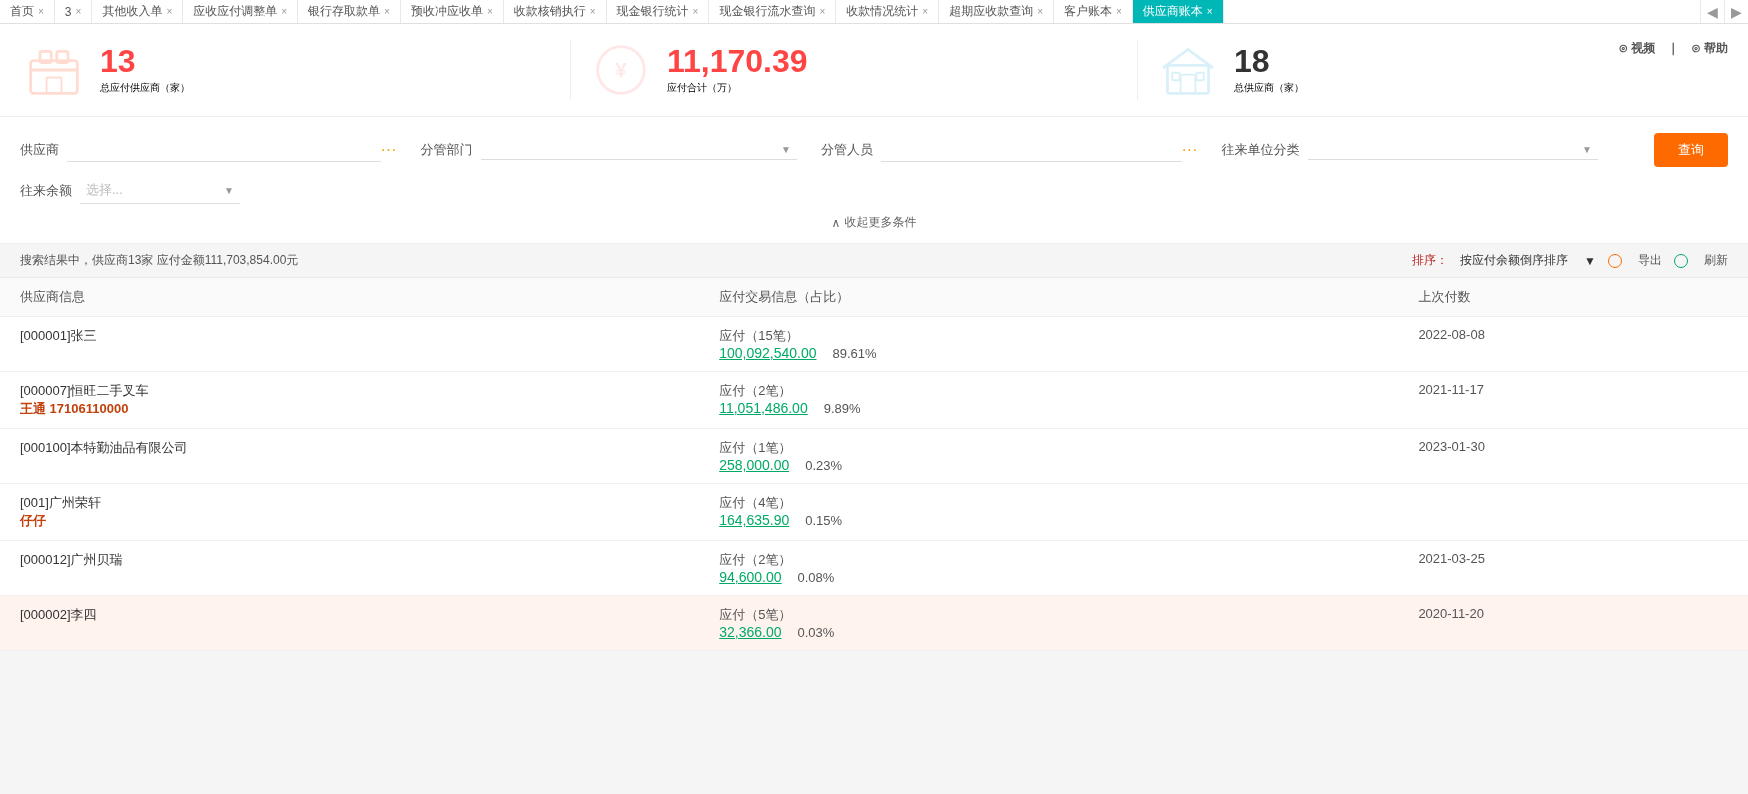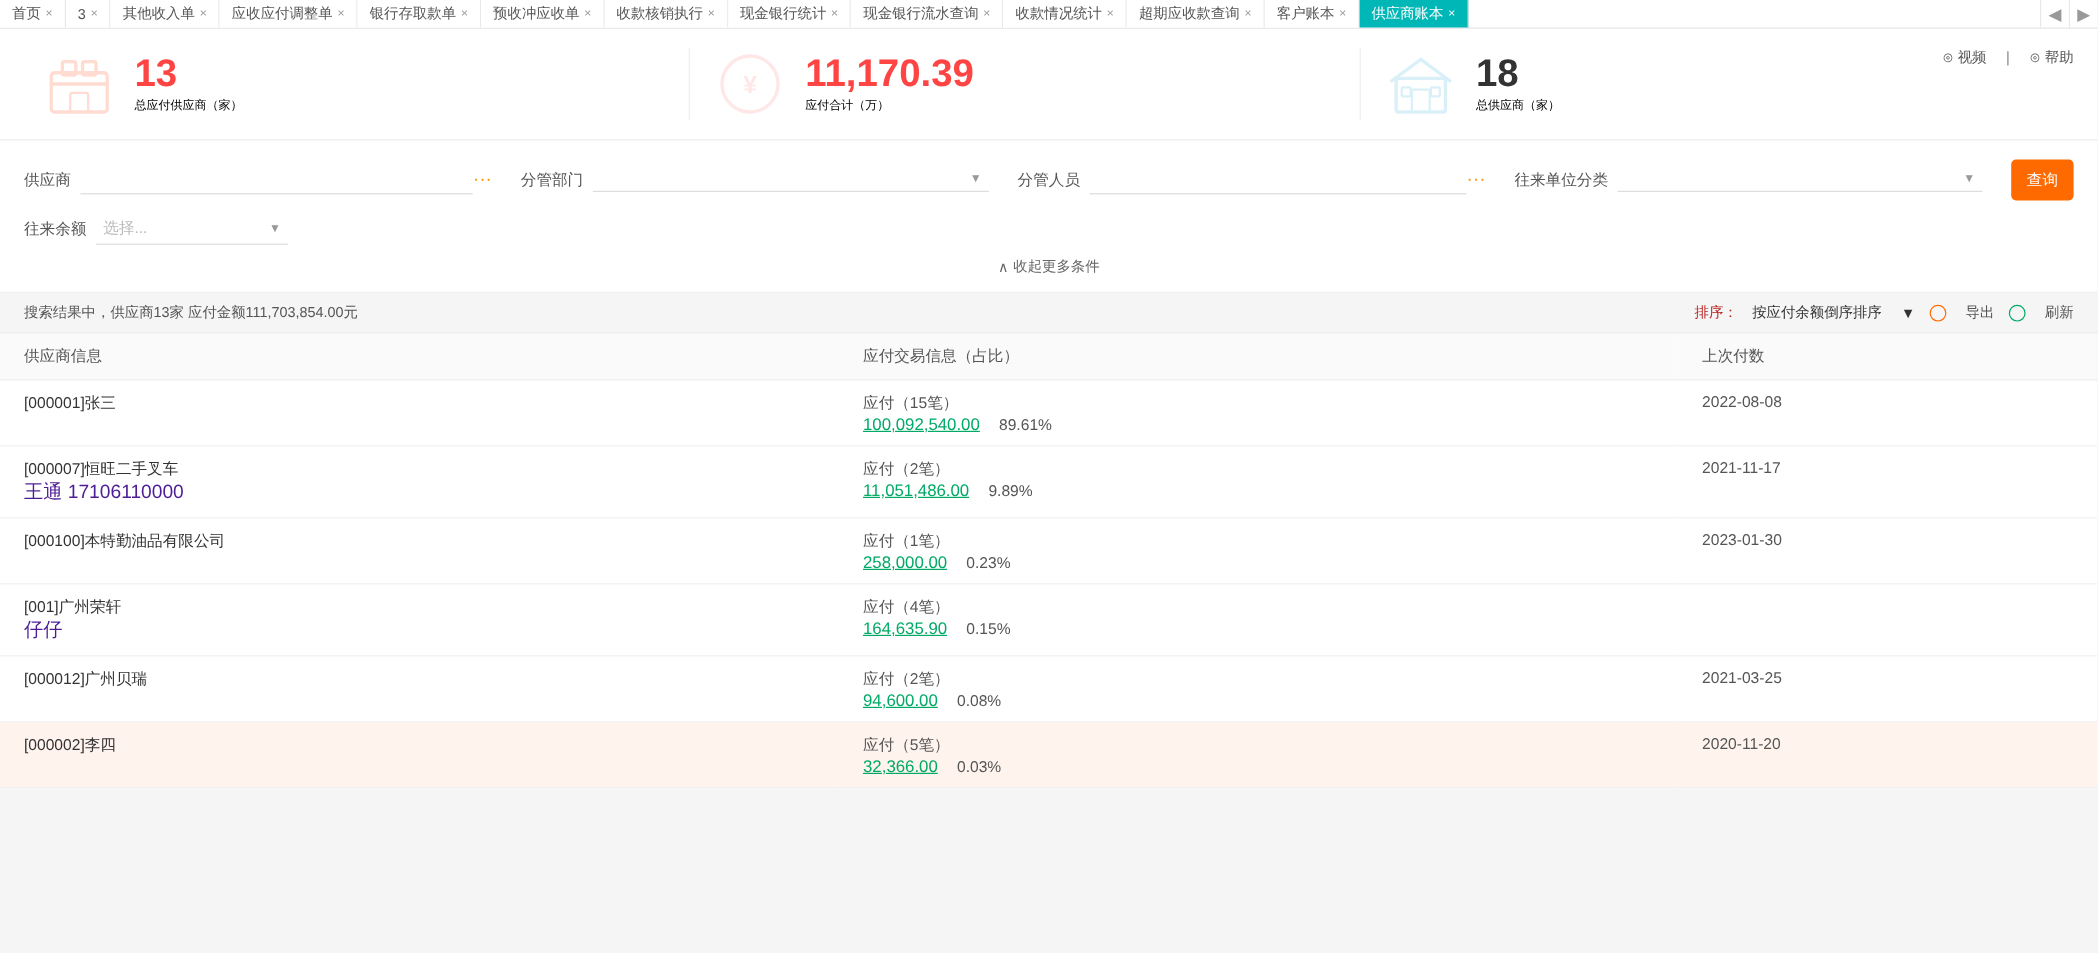--- a/index.html
+++ b/index.html
@@ -51,21 +51,21 @@
       cursor: pointer;
       color: #999;
       font-size: 14px;
       border-left: 1px solid #e8e8e8;
     }
 
     
     .summary-header {
       display: flex;
       background: #fff;
-      padding: 16px 36px;
+      padding: 16px 24px;
       align-items: flex-end;
       border-bottom: 1px solid #eee;
       position: relative;
     }
     .summary-card {
       display: flex;
       align-items: center;
       flex: 1;
       border-right: 1px solid #eee;
       padding-right: 20px;
@@ -94,20 +94,21 @@
     }
     .header-actions {
       position: absolute;
       top: 16px;
       right: 20px;
       display: flex;
       align-items: center;
       gap: 12px;
       font-size: 12px;
       color: #555;
+      font-weight: bold;
     }
     .header-actions span { cursor: pointer; }
 
     
     .search-area {
       background: #fff;
       padding: 16px 20px 12px;
       border-bottom: 1px solid #eee;
     }
     .search-row {
@@ -162,25 +163,26 @@
       align-items: center;
       padding: 4px 6px;
       cursor: pointer;
       position: relative;
     }
     .select-box .arrow { margin-left: auto; color: #999; font-size: 10px; }
     .query-btn {
       background: #ff6a00;
       color: #fff;
       border: none;
-      padding: 8px 13px;
+      padding: 8px 24px;
       border-radius: 4px;
       cursor: pointer;
       font-size: 13px;
       white-space: nowrap;
+      margin-left: 32px;
     }
     .collapse-btn {
       display: flex;
       align-items: center;
       justify-content: center;
       margin-top: 4px;
       cursor: pointer;
       color: #666;
       font-size: 12px;
       gap: 4px;
@@ -257,21 +259,21 @@
     .amount-green {
       color: #00aa66;
       font-size: 14px;
       cursor: pointer;
       text-decoration: underline;
     }
     .tx-label { color: #555; }
     .tx-count { color: #555; }
     .pct { color: #555; margin-left: 16px; }
     .date-text { color: #555; }
-    .sub-text { color: #4c1d95; font-size: 16px; }
+    .sub-text { color: #c2410c; font-size: 13px; font-weight: bold; }
 
     
     ::-webkit-scrollbar { width: 6px; height: 6px; }
     ::-webkit-scrollbar-thumb { background: #ccc; border-radius: 3px; }
   </style>
 </head>
 <body>
 
 <div class="top-nav">
   <div class="nav-tab">

